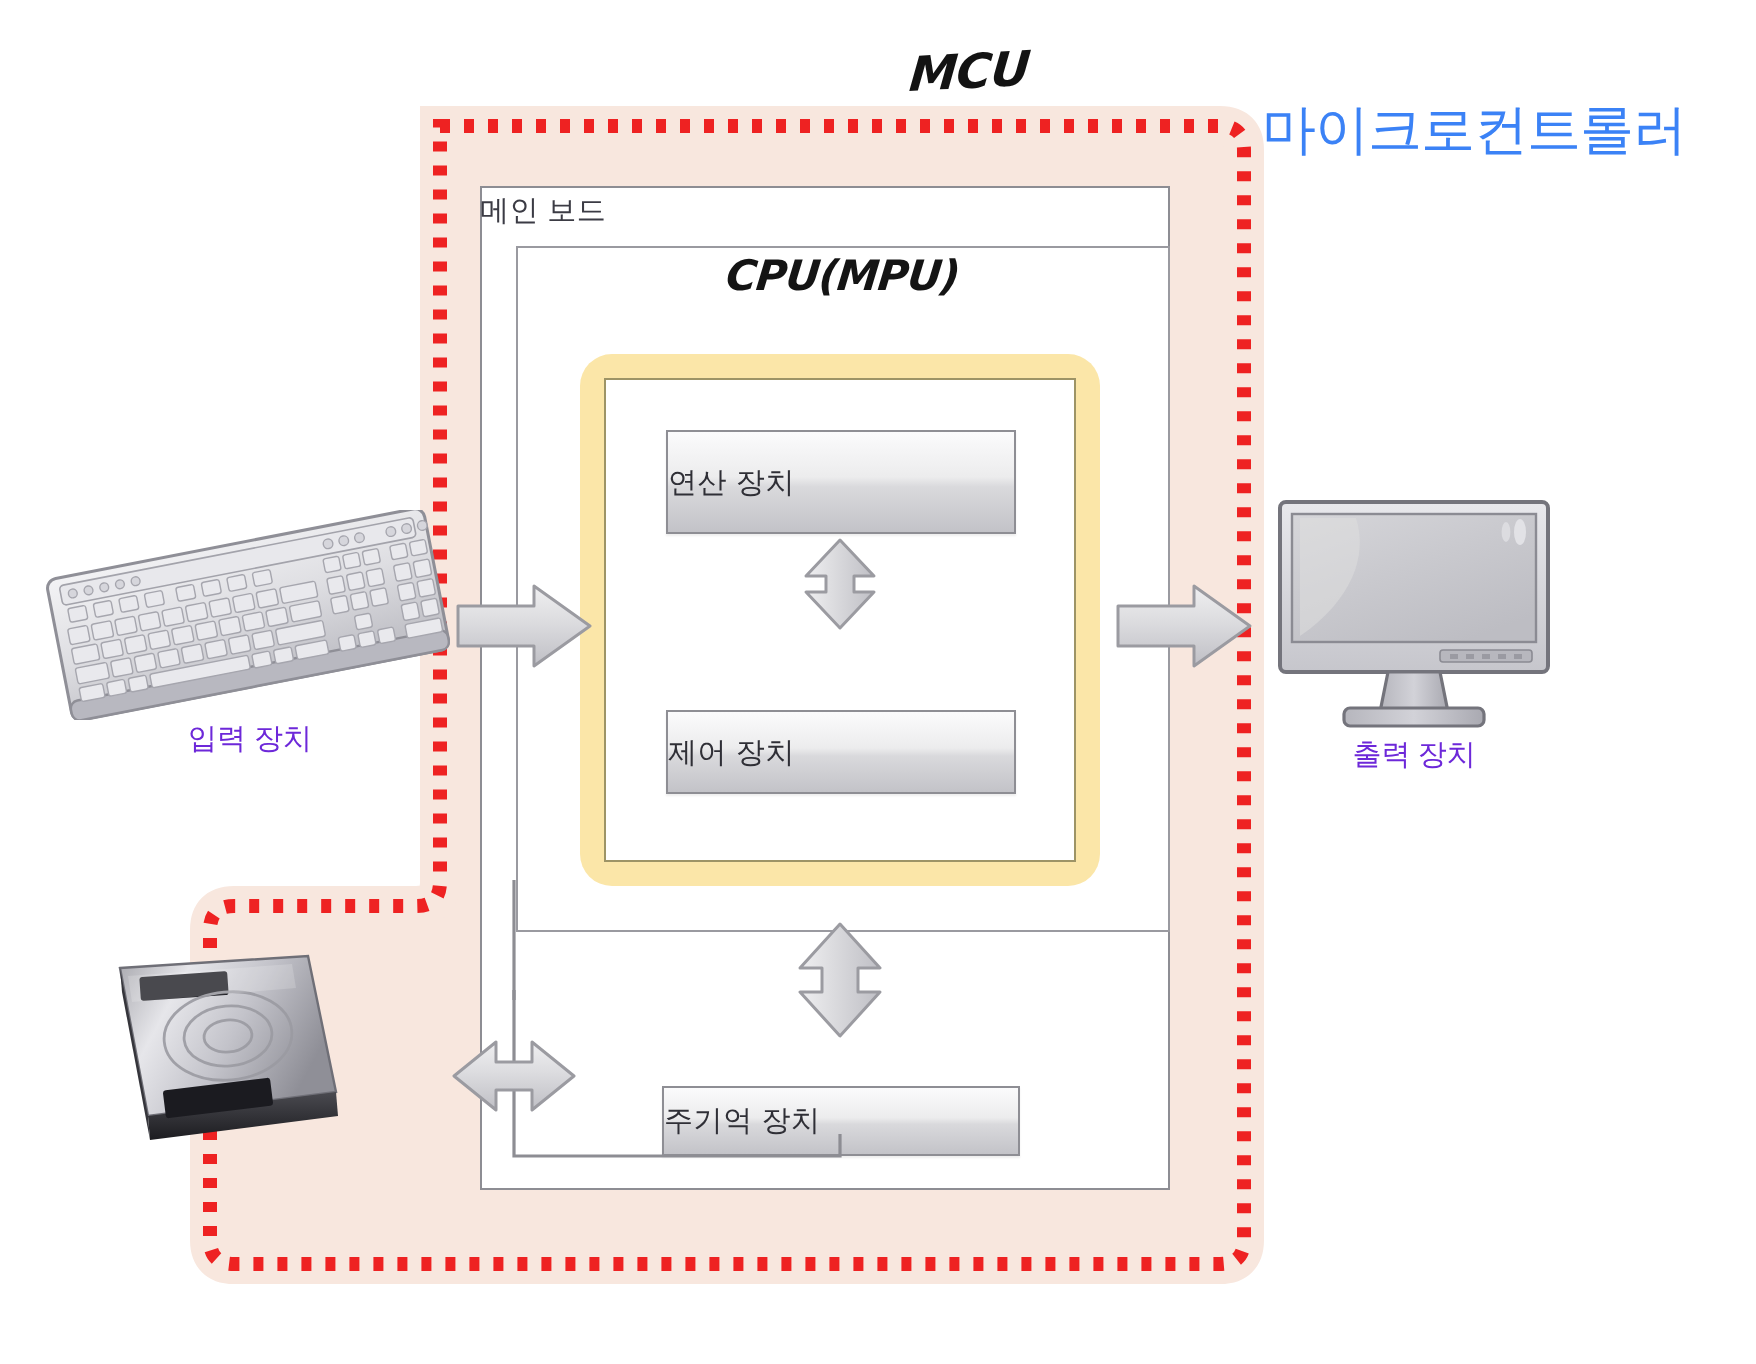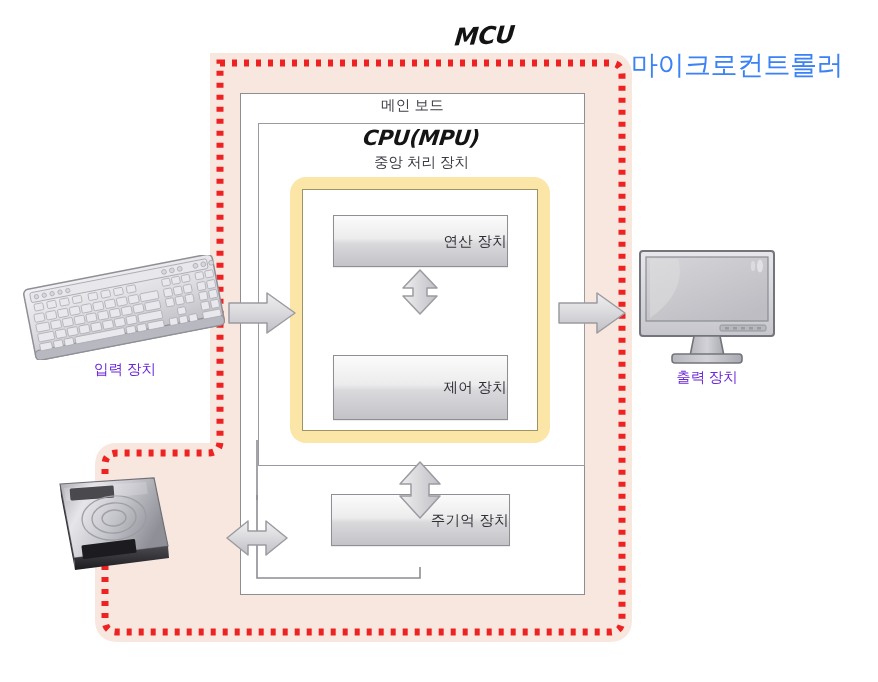--- a/index.html
+++ b/index.html
@@ -13,21 +13,21 @@
   
   .mcu-region{position:absolute;left:95px;top:55px;width:535px;height:590px;}
   .mcu-region svg{display:block;overflow:visible;}
 
   
   .mainboard{
     position:absolute;left:240px;top:93px;width:345px;height:502px;
     background:#ffffff;border:1.5px solid #8d8d93;box-sizing:border-box;
   }
   .mainboard-label{
-    position:absolute;left:240px;top:96px;width:345px;text-align:center;
+    position:absolute;left:240px;top:96px;width:345px;text-align:left;
     font-size:14.5px;color:#3b3b44;letter-spacing:.2px;
   }
 
   
   .cpu-box{
     position:absolute;left:258px;top:123px;width:327px;height:343px;
     background:#ffffff;border:1.3px solid #9a9aa0;box-sizing:border-box;
   }
   .cpu-hand{
     position:absolute;left:258px;top:126px;width:327px;text-align:center;
@@ -48,27 +48,27 @@
   .cpu-yellow-inner{
     position:absolute;left:12px;top:12px;right:12px;bottom:12px;
     background:#ffffff;border:1.4px solid #9d9466;box-sizing:border-box;
   }
 
   
   .unitbox{
     position:absolute;box-sizing:border-box;
     background:linear-gradient(to bottom,#fbfbfc 0%,#ececed 45%,#d9d9dc 55%,#c3c3c8 100%);
     border:1.6px solid #8e8e94;
-    display:flex;align-items:center;justify-content:flex-end;
+    display:flex;align-items:center;justify-content:flex-start;
     font-size:14.5px;color:#2f2f36;letter-spacing:.3px;
     box-shadow:0 1px 1px rgba(0,0,0,.07);
   }
   #alu-box{left:333px;top:215px;width:175px;height:52px;}
-  #cu-box{left:333px;top:355px;width:175px;height:65px;}
-  #mem-box{left:331px;top:494px;width:179px;height:52px;}
+  #cu-box{left:333px;top:355px;width:175px;height:42px;}
+  #mem-box{left:331px;top:543px;width:179px;height:35px;}
 
   
   .arrow-layer{position:absolute;left:0;top:0;width:878px;height:682px;pointer-events:none;}
 
   
   .device{position:absolute;}
   .device-label{
     position:absolute;text-align:center;font-size:14.5px;color:#6d28d9;width:100%;
   }
 
@@ -98,21 +98,20 @@
       <use href="#mcuPath" fill="#f8e7de" stroke="#f8e7de" stroke-width="20"></use>
       <use href="#mcuPath" fill="none" stroke="#ee2222" stroke-width="7" stroke-dasharray="5 7" stroke-linecap="butt"></use>
     </svg>
   </div>
 
   <div class="mainboard"></div>
   <div class="mainboard-label">메인 보드</div>
 
   <div class="cpu-box"></div>
   <div class="cpu-hand">CPU(MPU)</div>
-  <div class="cpu-label">중앙 처리 장치</div>
 
   <div class="cpu-yellow">
     <div class="cpu-yellow-inner"></div>
   </div>
 
   <div class="unitbox" id="alu-box">
     <span>연산 장치</span>
   </div>
   <div class="unitbox" id="cu-box">
     <span>제어 장치</span>

